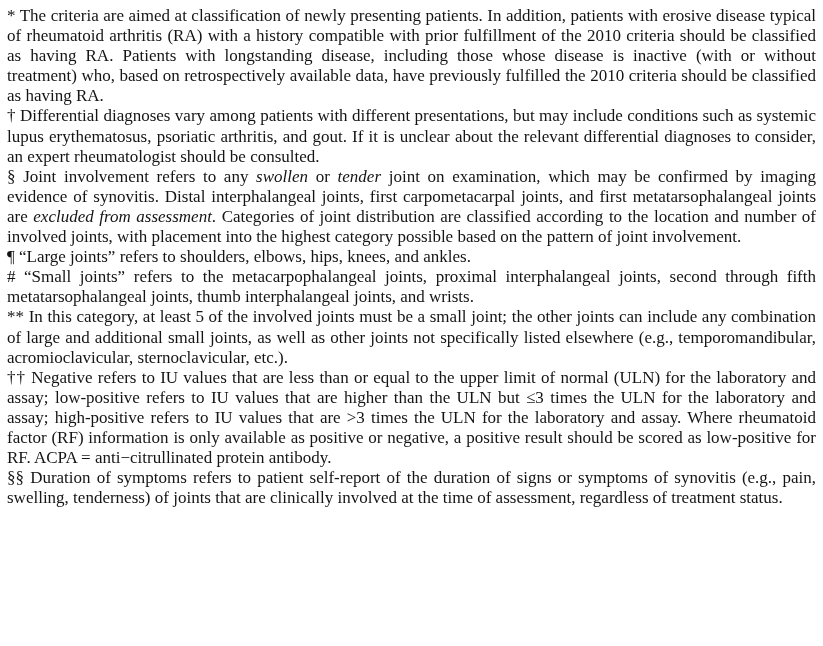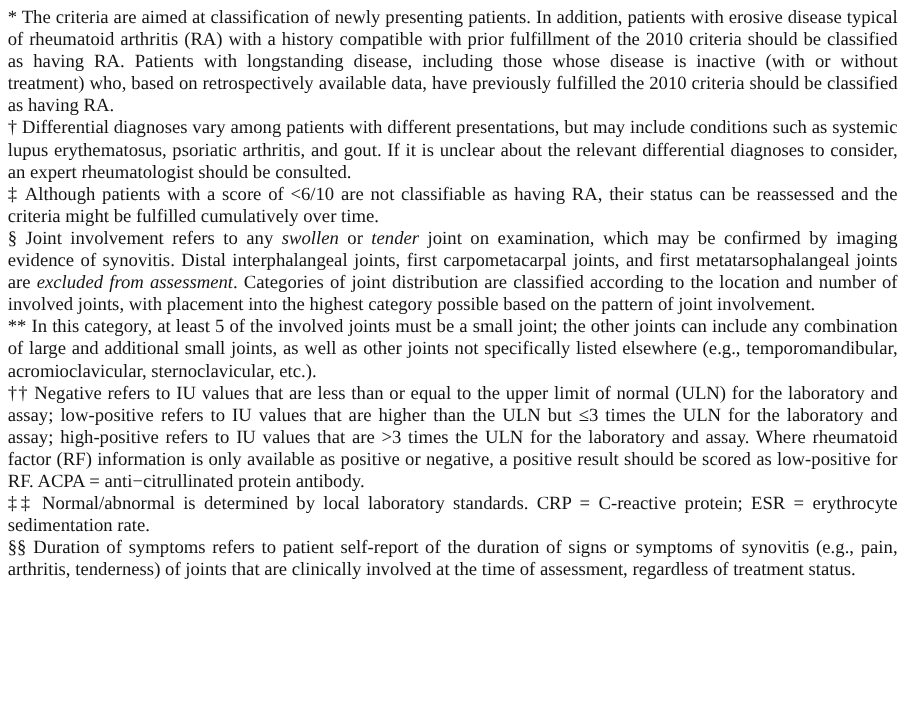--- a/index.html
+++ b/index.html
@@ -29,20 +29,20 @@
     white-space: pre;
   }
 </style>
 </head>
 <body>
 
 <div class="page">
   <div id="footnotes">
       <p class="footnote"><span class="symbol">* </span><span>The criteria are aimed at classification of newly presenting patients. In addition, patients with erosive disease typical of rheumatoid arthritis (RA) with a history compatible with prior fulfillment of the 2010 criteria should be classified as having RA. Patients with longstanding disease, including those whose disease is inactive (with or without treatment) who, based on retrospectively available data, have previously fulfilled the 2010 criteria should be classified as having RA.</span></p>
       <p class="footnote"><span class="symbol">† </span><span>Differential diagnoses vary among patients with different presentations, but may include conditions such as systemic lupus erythematosus, psoriatic arthritis, and gout. If it is unclear about the relevant differential diagnoses to consider, an expert rheumatologist should be consulted.</span></p>
-      <p class="footnote"><span class="symbol">‡ </span><span>Although patients with a score of &lt;6/10 are not classifiable as having RA, their status can be reassessed and the criteria might be fulfilled cumulatively over time.</span></p>
       <p class="footnote"><span class="symbol">§ </span><span>Joint involvement refers to any </span><em>swollen</em><span> or </span><em>tender</em><span> joint on examination, which may be confirmed by imaging evidence of synovitis. Distal interphalangeal joints, first carpometacarpal joints, and first metatarsophalangeal joints are </span><em>excluded from assessment</em><span>. Categories of joint distribution are classified according to the location and number of involved joints, with placement into the highest category possible based on the pattern of joint involvement.</span></p>
+      <p class="footnote"><span class="symbol">¶ </span><span>“Large joints” refers to shoulders, elbows, hips, knees, and ankles.</span></p>
+      <p class="footnote"><span class="symbol"># </span><span>“Small joints” refers to the metacarpophalangeal joints, proximal interphalangeal joints, second through fifth metatarsophalangeal joints, thumb interphalangeal joints, and wrists.</span></p>
       <p class="footnote"><span class="symbol">** </span><span>In this category, at least 5 of the involved joints must be a small joint; the other joints can include any combination of large and additional small joints, as well as other joints not specifically listed elsewhere (e.g., temporomandibular, acromioclavicular, sternoclavicular, etc.).</span></p>
       <p class="footnote"><span class="symbol">†† </span><span>Negative refers to IU values that are less than or equal to the upper limit of normal (ULN) for the laboratory and assay; low-positive refers to IU values that are higher than the ULN but ≤3 times the ULN for the laboratory and assay; high-positive refers to IU values that are &gt;3 times the ULN for the laboratory and assay. Where rheumatoid factor (RF) information is only available as positive or negative, a positive result should be scored as low-positive for RF. ACPA = anti−citrullinated protein antibody.</span></p>
-      <p class="footnote"><span class="symbol">‡‡ </span><span>Normal/abnormal is determined by local laboratory standards. CRP = C-reactive protein; ESR = erythrocyte sedimentation rate.</span></p>
-      <p class="footnote"><span class="symbol">§§ </span><span>Duration of symptoms refers to patient self-report of the duration of signs or symptoms of synovitis (e.g., pain, arthritis, tenderness) of joints that are clinically involved at the time of assessment, regardless of treatment status.</span></p>
+      <p class="footnote"><span class="symbol">§§ </span><span>Duration of symptoms refers to patient self-report of the duration of signs or symptoms of synovitis (e.g., pain, swelling, tenderness) of joints that are clinically involved at the time of assessment, regardless of treatment status.</span></p>
     </div>
 </div>
 
 </body></html>

